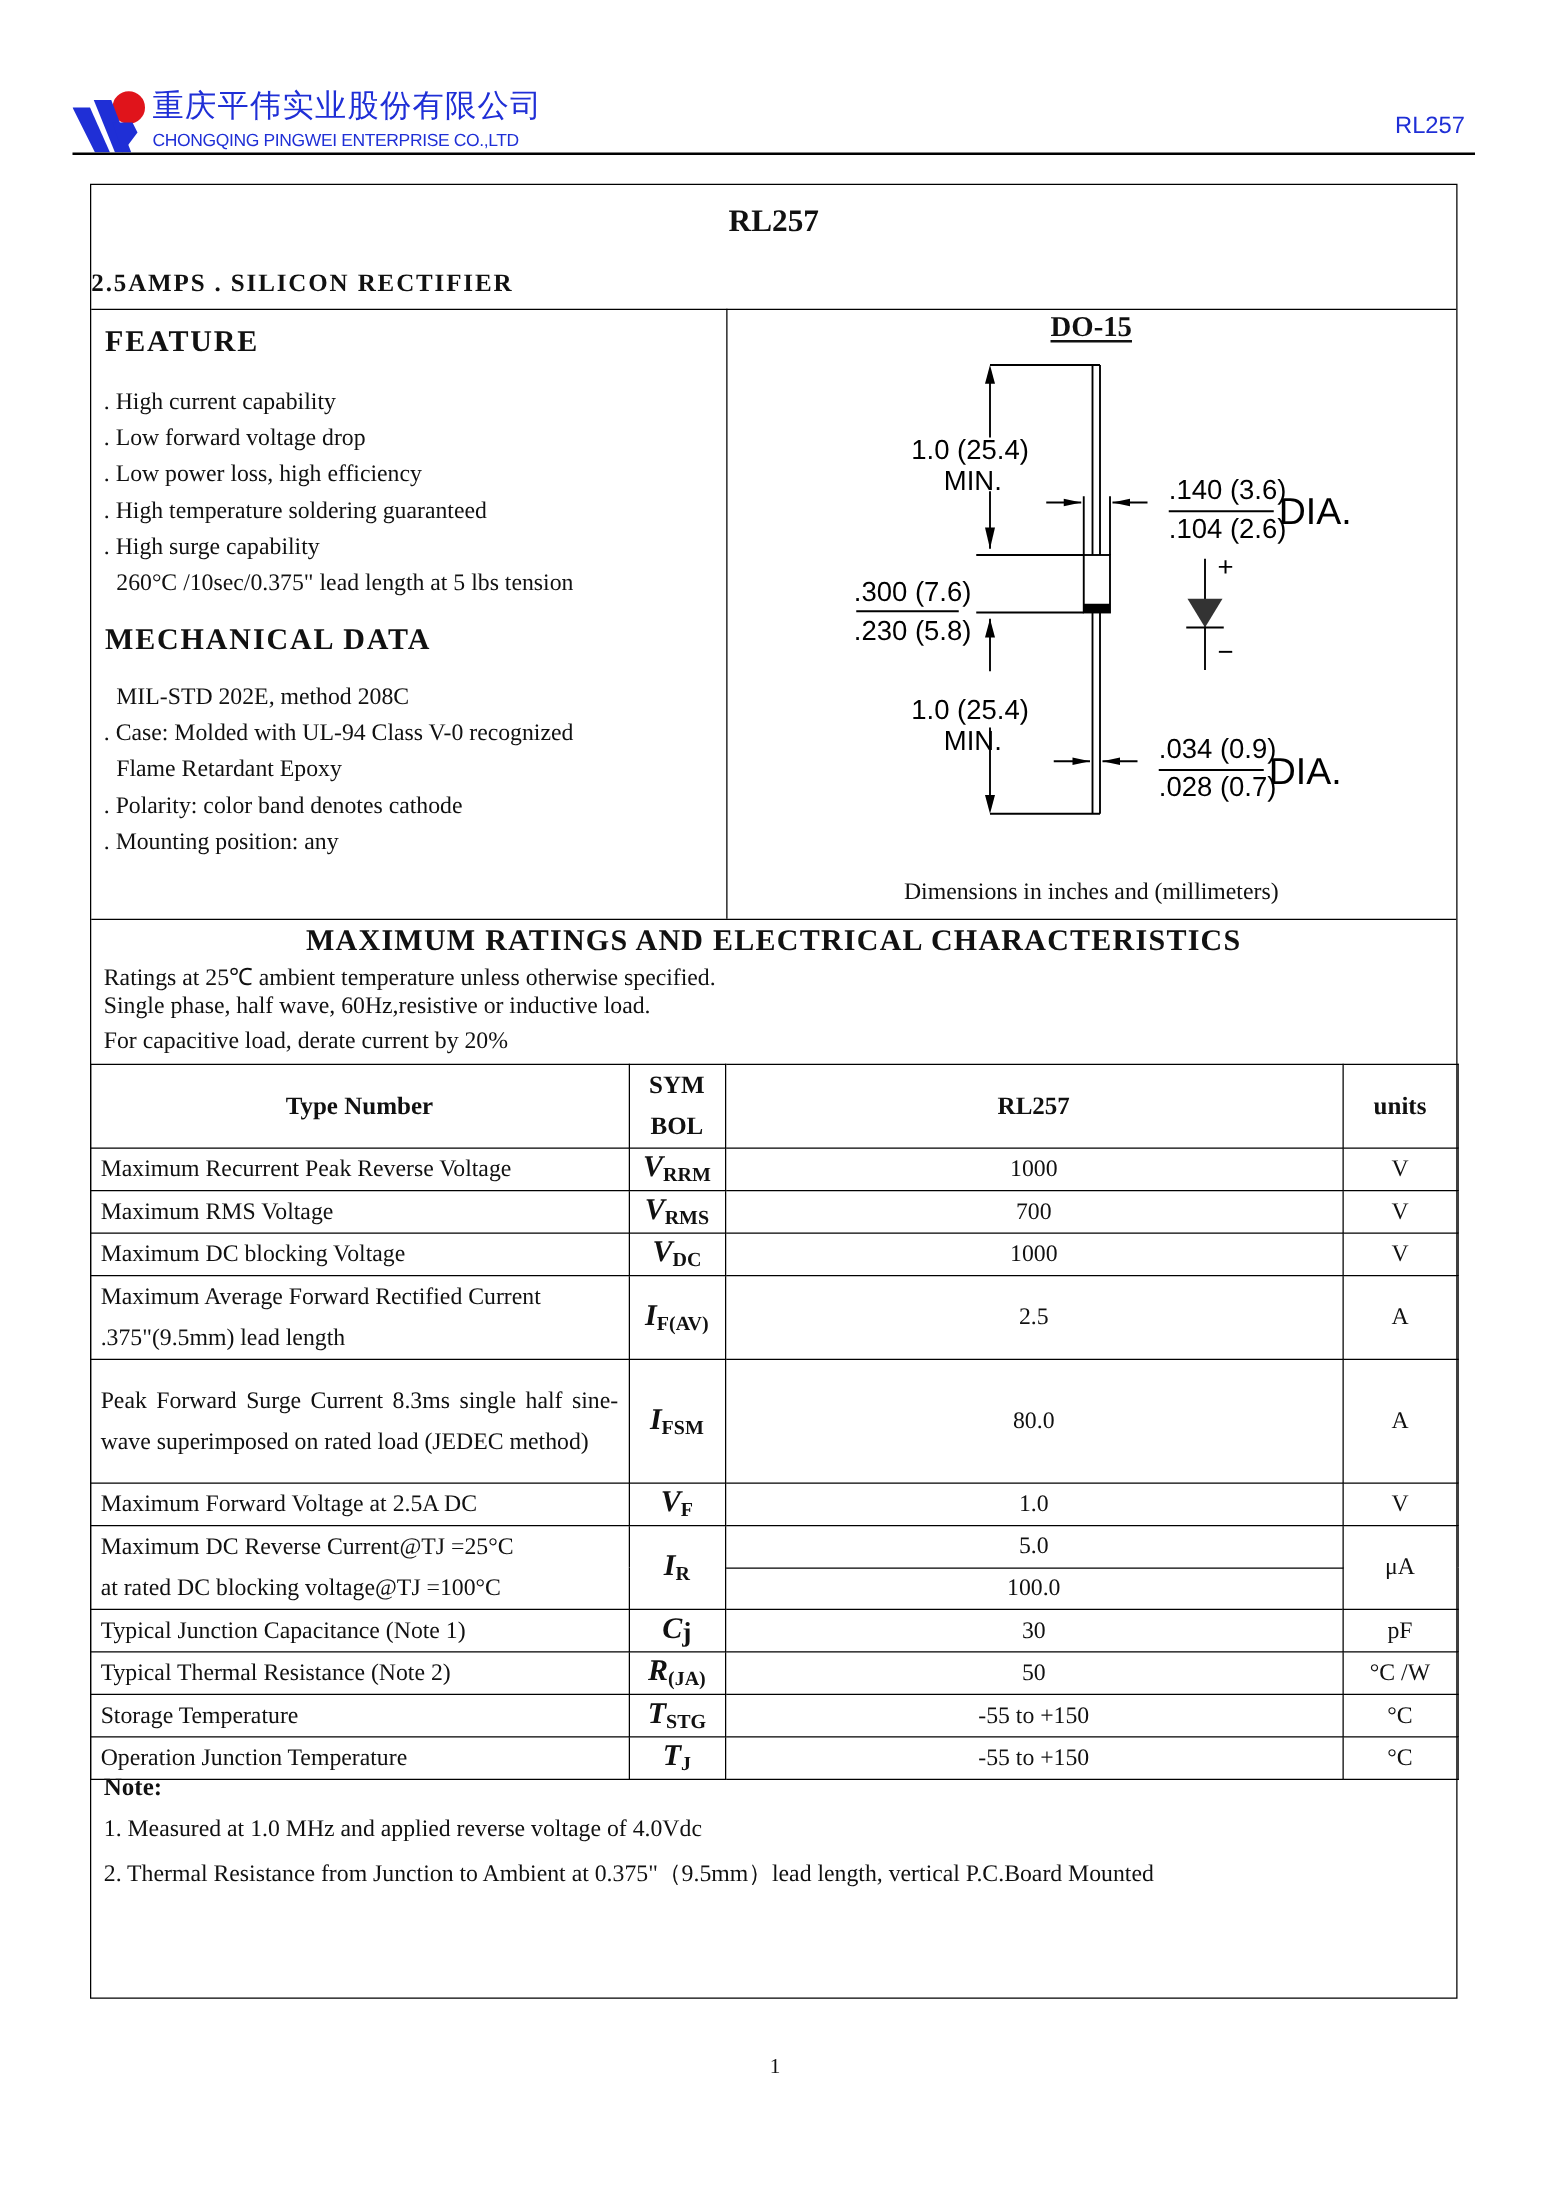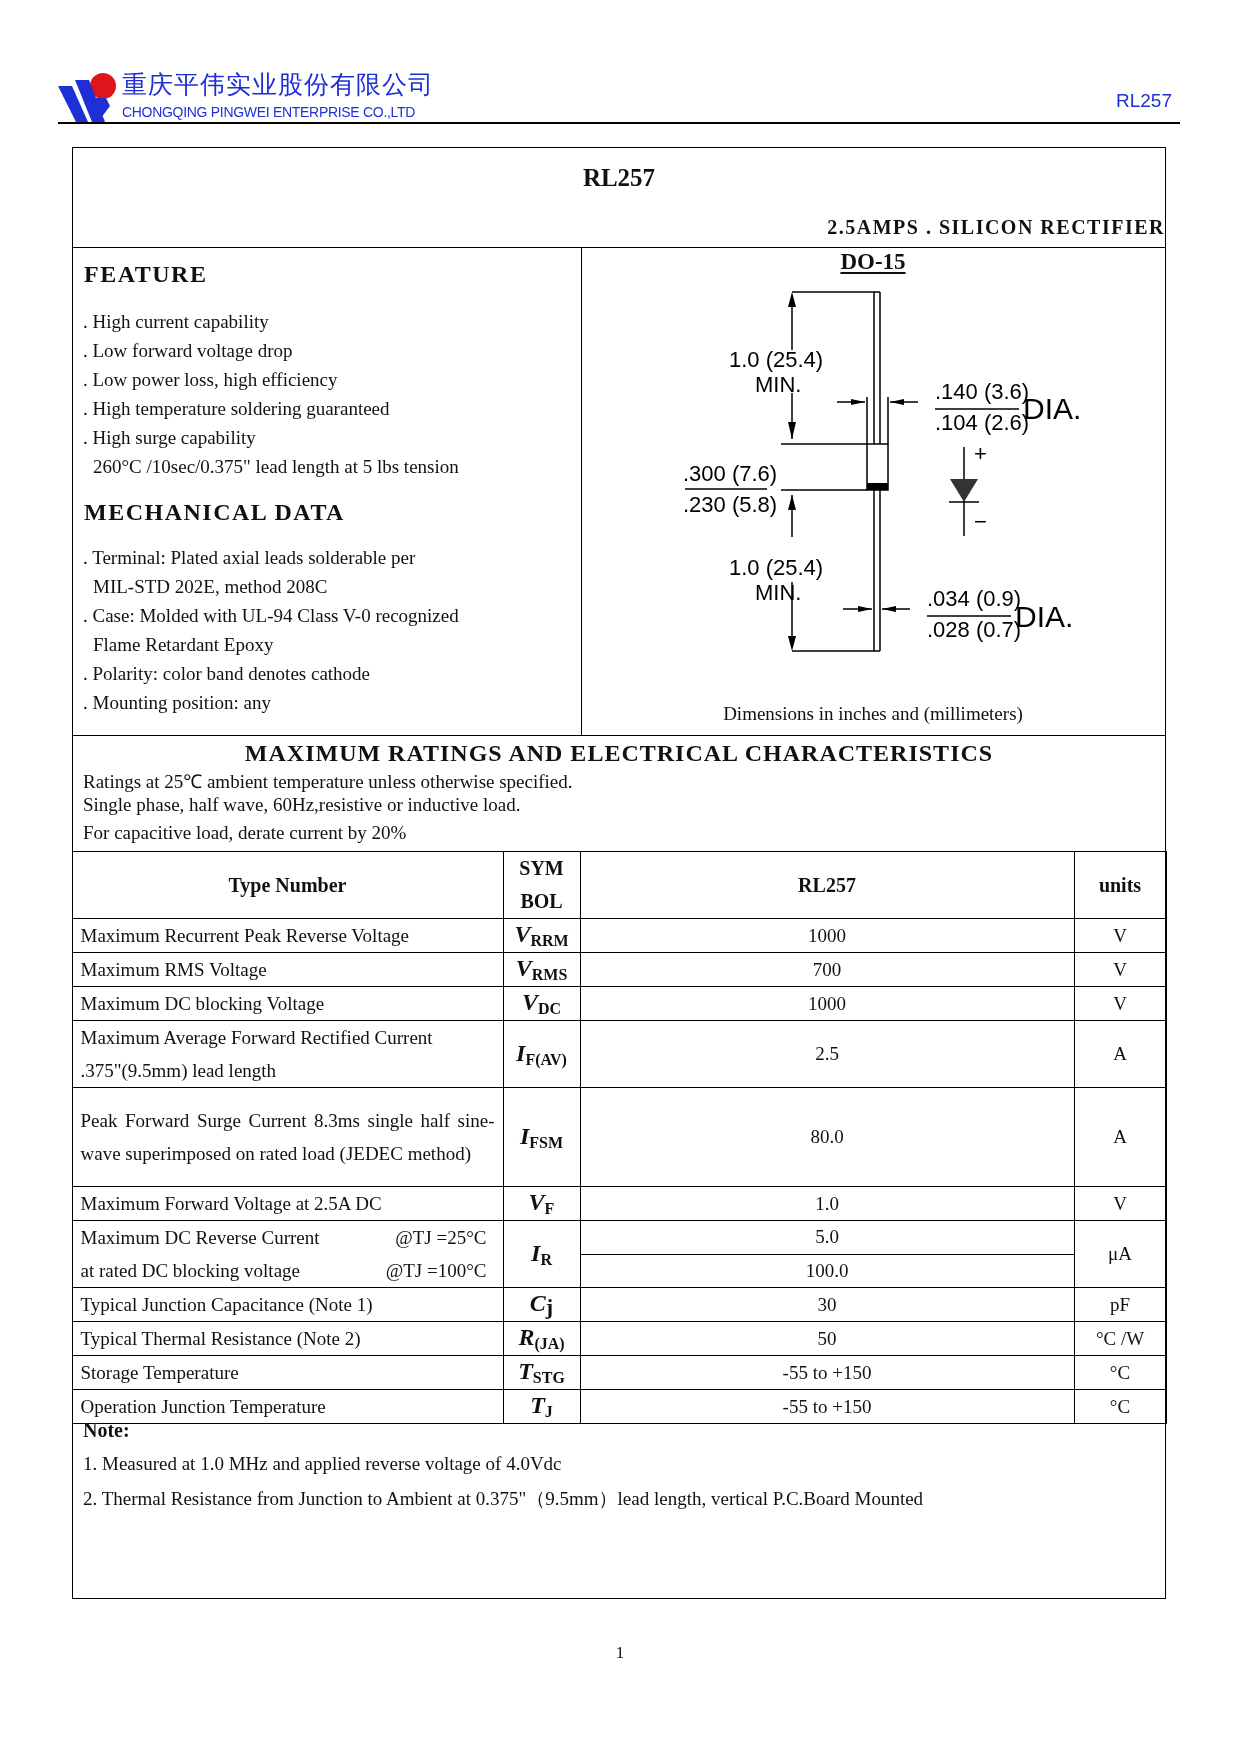--- a/index.html
+++ b/index.html
@@ -15,21 +15,21 @@
              font-size: 14px; color: #1f2fd6; letter-spacing: -0.3px; white-space: nowrap; }
   .hdr-part { position: absolute; right: 8px; top: 24px; font-family: "Liberation Sans", sans-serif;
               font-size: 19px; color: #1f2fd6; }
   .hdr-rule { position: absolute; left: 58px; top: 122px; width: 1122px; height: 2px; background: #000; }
 
   
   .box { position: absolute; left: 72px; top: 147px; width: 1094px; height: 1452px;
          border: 1.5px solid #000; box-sizing: border-box; }
   .title-sec { position: absolute; left: 0; top: 0; width: 100%; height: 99px; border-bottom: 1.5px solid #000; }
   .title { position: absolute; top: 16px; width: 100%; text-align: center; font-weight: bold; font-size: 25px; }
-  .subtitle { position: absolute; top: 68px; width: 100%; text-align: right; font-weight: bold; font-size: 20px; letter-spacing: 1.5px; }
+  .subtitle { position: absolute; top: 68px; width: 100%; text-align: left; font-weight: bold; font-size: 20px; letter-spacing: 1.5px; }
 
   .feat-sec { position: absolute; left: 0; top: 99px; width: 508px; height: 488px; border-right: 1.5px solid #000; }
   .sec-h { position: absolute; left: 11px; font-weight: bold; font-size: 24px; letter-spacing: 1.5px; }
   .list { position: absolute; left: 10px; margin: 0; padding: 0; list-style: none; font-size: 19px; line-height: 29px; }
   .list li { white-space: nowrap; }
   .list .cont { padding-left: 10px; }
 
   .pkg-sec { position: absolute; left: 508px; top: 99px; width: 584px; height: 488px; }
   .pkg-title { position: absolute; top: 0; left: 0; width: 100%; text-align: center; font-weight: bold; font-size: 23px;
                text-decoration: underline; text-decoration-thickness: 2px; text-underline-offset: 3px; }
@@ -42,21 +42,21 @@
 
   table.spec { position: absolute; left: -1.5px; top: 703px; width: 1094px; border-collapse: collapse; table-layout: fixed; font-size: 19px; }
   table.spec td, table.spec th { border: 1.5px solid #000; padding: 0 8px; vertical-align: middle; }
   table.spec th { font-weight: bold; font-size: 20px; }
   .c-param { text-align: left; }
   .c-sym { text-align: center; font-weight: bold; font-style: italic; font-size: 24px; padding: 0 !important; white-space: nowrap; }
   .c-sym sub { font-style: normal; font-size: 16px; vertical-align: -4px; }
   .c-val, .c-unit { text-align: center; }
   .ln { line-height: 33px; }
   .just { text-align: justify; text-align-last: left; }
-  .tjrow { display: flex; justify-content: space-between; padding-right: 8px; }
+  .tjrow { display: flex; padding-right: 8px; }
 
   .note-sec { position: absolute; left: 0; top: 1265px; width: 100%; }
   .note-h { position: absolute; left: 10px; top: 6px; font-weight: bold; font-size: 20px; }
   .note { position: absolute; left: 10px; font-size: 19px; white-space: nowrap; }
 
   .page-no { position: absolute; top: 1643px; width: 100%; text-align: center; font-size: 17px; }
 </style>
 </head>
 <body>
 
@@ -85,21 +85,20 @@
     <ul class="list" style="top:60px;">
       <li>. High current capability</li>
       <li>. Low forward voltage drop</li>
       <li>. Low power loss, high efficiency</li>
       <li>. High temperature soldering guaranteed</li>
       <li>. High surge capability</li>
       <li class="cont">260°C /10sec/0.375" lead length at 5 lbs tension</li>
     </ul>
     <div class="sec-h" style="top:252px;">MECHANICAL DATA</div>
     <ul class="list" style="top:296px;">
-      <li>. Terminal: Plated axial leads solderable per</li>
       <li class="cont">MIL-STD 202E, method 208C</li>
       <li>. Case: Molded with UL-94 Class V-0 recognized</li>
       <li class="cont">Flame Retardant Epoxy</li>
       <li>. Polarity: color band denotes cathode</li>
       <li>. Mounting position: any</li>
     </ul>
   </div>
 
   <div class="pkg-sec">
     <div class="pkg-title" style="top:2px;">DO-15</div>

